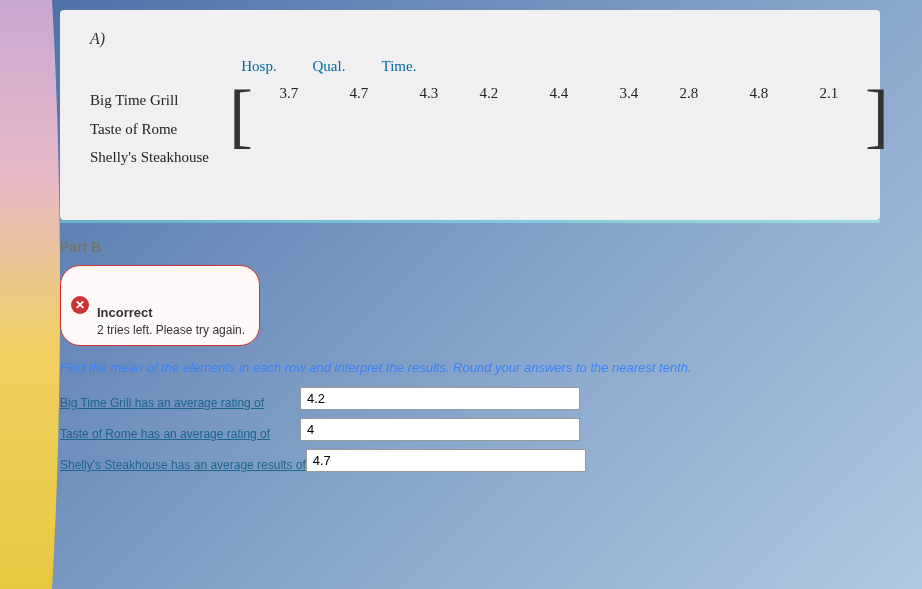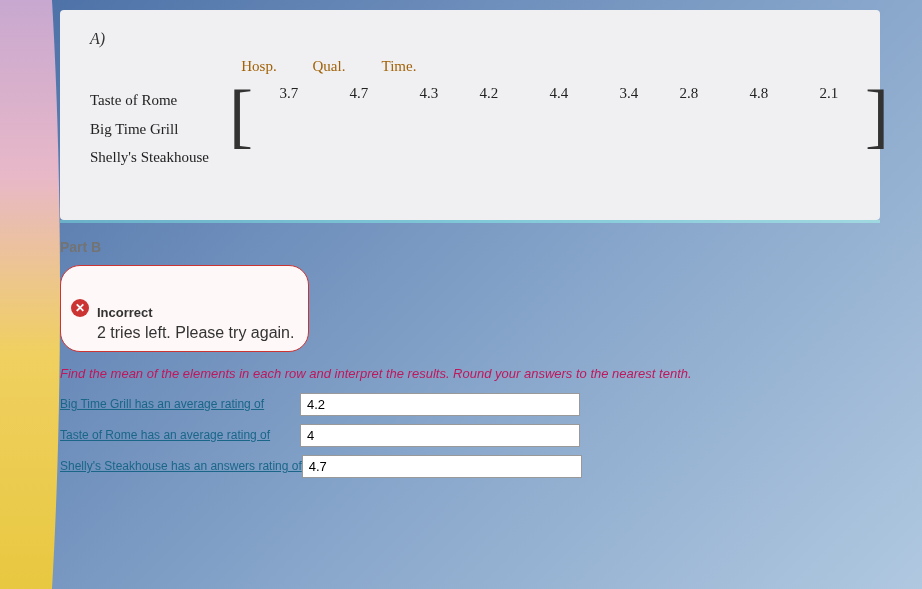--- a/index.html
+++ b/index.html
@@ -78,21 +78,21 @@
 
     .matrix-header {
       display: flex;
       gap: 30px;
       margin-bottom: 4px;
       padding-left: 10px;
     }
 
     .header-label {
       font-size: 15px;
-      color: #a16207;
+      color: #0369a1;
       width: 40px;
       text-align: center;
     }
 
     .matrix-bracket {
       display: flex;
       align-items: stretch;
     }
 
     .bracket-left {
@@ -192,36 +192,36 @@
       margin-top: 32px;
     }
 
     .incorrect-text .title {
       font-weight: bold;
       display: block;
     }
 
     .incorrect-text .subtitle {
       display: block;
-      font-size: 16px;
+      font-size: 12px;
     }
 
     
     .instructions {
       font-size: 13px;
-      color: #be185d;
+      color: #3b82f6;
       font-family: Arial, sans-serif;
       margin-bottom: 12px;
       font-style: italic;
     }
 
     
     .rating-row {
       display: flex;
-      align-items: center;
+      align-items: flex-end;
       margin-bottom: 8px;
       gap: 0;
     }
 
     .rating-label {
       font-size: 12px;
       color: #1a6688;
       font-family: Arial, sans-serif;
       text-decoration: underline;
       min-width: 240px;
@@ -243,22 +243,22 @@
 <div class="left-decoration"></div>
 
 <div class="main-container">
 
   <div class="part-a-card">
     <div class="part-a-label">A)</div>
 
     <div class="matrix-section">
 
       <div class="restaurant-names">
+        <div class="restaurant-name">Big Time Grill</div>
         <div class="restaurant-name">Taste of Rome</div>
-        <div class="restaurant-name">Big Time Grill</div>
         <div class="restaurant-name">Shelly's Steakhouse</div>
       </div>
 
       <div class="matrix-wrapper">
         <div class="matrix-header">
           <span class="header-label">Hosp.</span>
           <span class="header-label">Qual.</span>
           <span class="header-label">Time.</span>
         </div>
         <div class="matrix-bracket">
@@ -308,19 +308,19 @@
       <span class="rating-label">Big Time Grill has an average rating of</span>
       <input class="rating-input" type="text" value="4.2" style="">
     </div>
 
     <div class="rating-row">
       <span class="rating-label">Taste of Rome has an average rating of</span>
       <input class="rating-input" type="text" value="4" style="">
     </div>
 
     <div class="rating-row">
-      <span class="rating-label">Shelly's Steakhouse has an answers rating of</span>
+      <span class="rating-label">Shelly's Steakhouse has an average results of</span>
       <input class="rating-input" type="text" value="4.7" style="">
     </div>
 
   </div>
 
 </div>
 
 </body></html>

